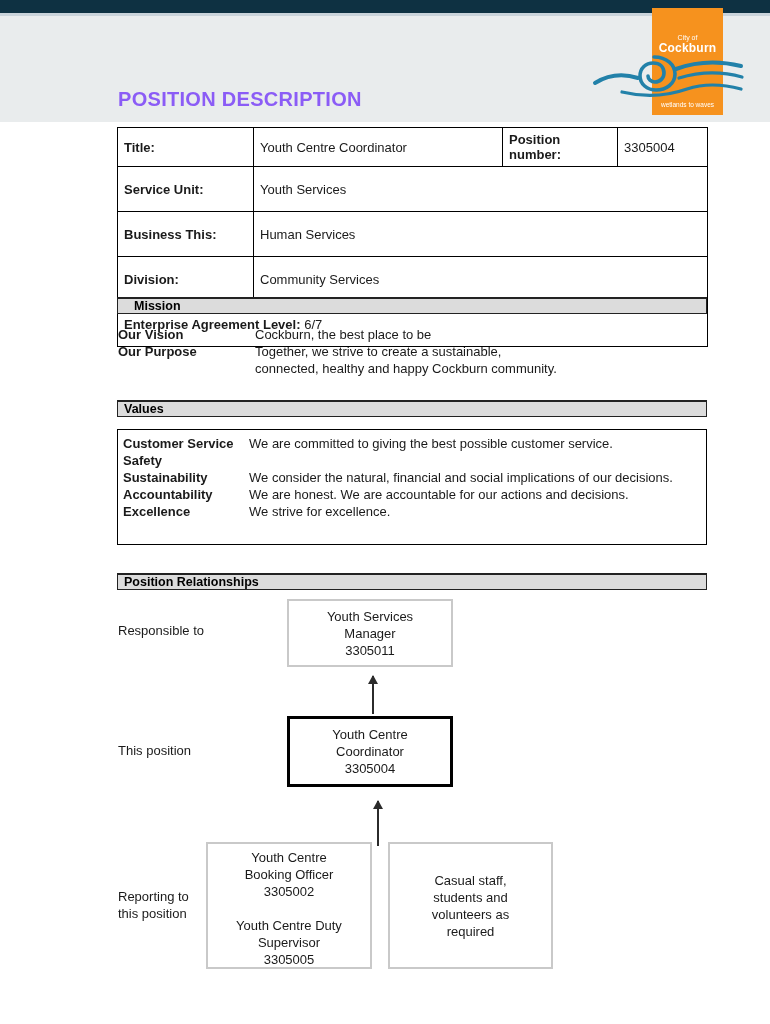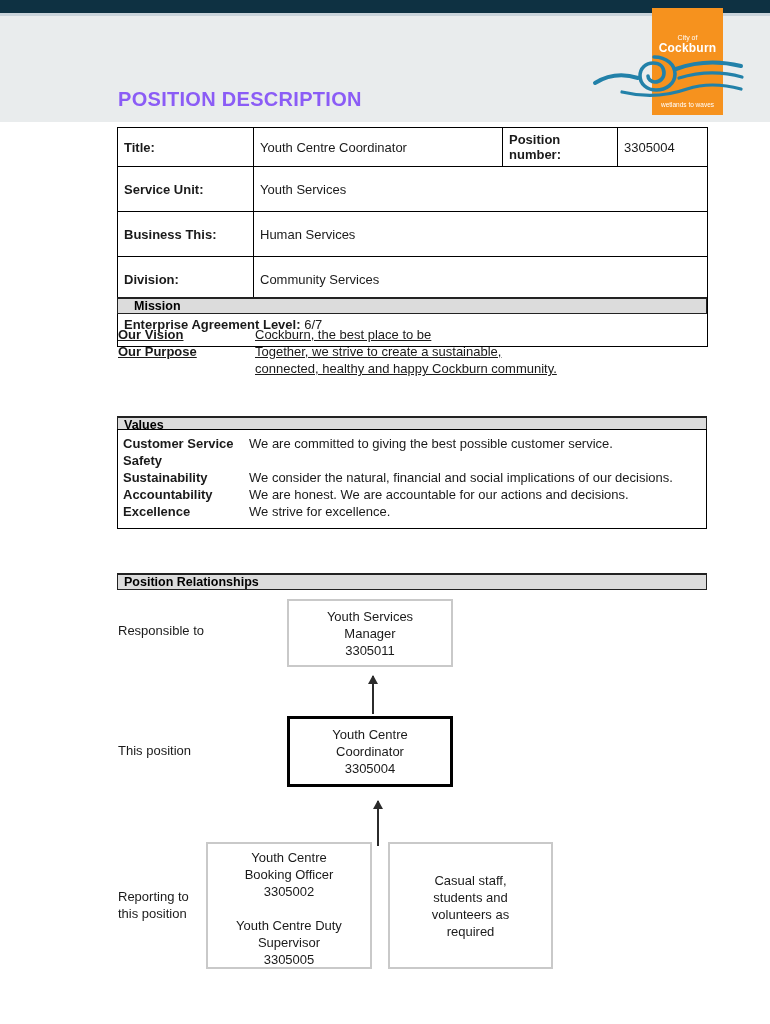--- a/index.html
+++ b/index.html
@@ -24,31 +24,31 @@
   table.info td { border:1.5px solid #000; padding:4px 6px; vertical-align:middle; background:#fff; }
   table.info .lbl { font-weight:bold; }
   table.info tr.r1 td { height:33px; }
   table.info tr td { height:45px; }
 
   
   .section-bar { position:absolute; left:117px; width:590px; height:17px; background:#dcdcdc;
     border:1px solid #222; border-top-width:2px; font-size:12.5px; font-weight:bold;
     padding-left:6px; line-height:14px; color:#000; }
   #bar-mission { top:297px;padding-left:16px; }
-  #bar-values { top:400px;margin-top:16px; }
+  #bar-values { top:400px; }
   #bar-rel { top:573px; }
 
   
-  .mission { position:absolute; left:118px; top:326px; width:589px; font-size:13px; line-height:17px;text-decoration:underline; }
+  .mission { position:absolute; left:118px; top:326px; width:589px; font-size:13px; line-height:17px; }
   .m-row { display:flex; }
   .m-row .m-lbl { width:137px; flex:0 0 137px; font-weight:bold; }
   .m-row .m-txt { flex:1; white-space:pre-line; }
 
   
-  .values-box { position:absolute; left:117px; top:429px; width:590px; border:1.5px solid #000; padding:5px 4px 8px 5px;
+  .values-box { position:absolute; left:117px; top:429px; width:590px; border:1.5px solid #000; padding:5px 4px 24px 5px;
     font-size:13px; line-height:17px; background:#fff; }
   .v-row { display:flex; }
   .v-row .v-lbl { width:126px; flex:0 0 126px; font-weight:bold; }
   .v-row .v-txt { flex:1; }
   .v-row .v-txt.justify { text-align:justify; }
 
   
   .chart-label { position:absolute; font-size:13px; line-height:17px; color:#1a1a1a; }
   #lbl-responsible { left:118px; top:622px; }
   #lbl-thispos { left:118px; top:742px; }

